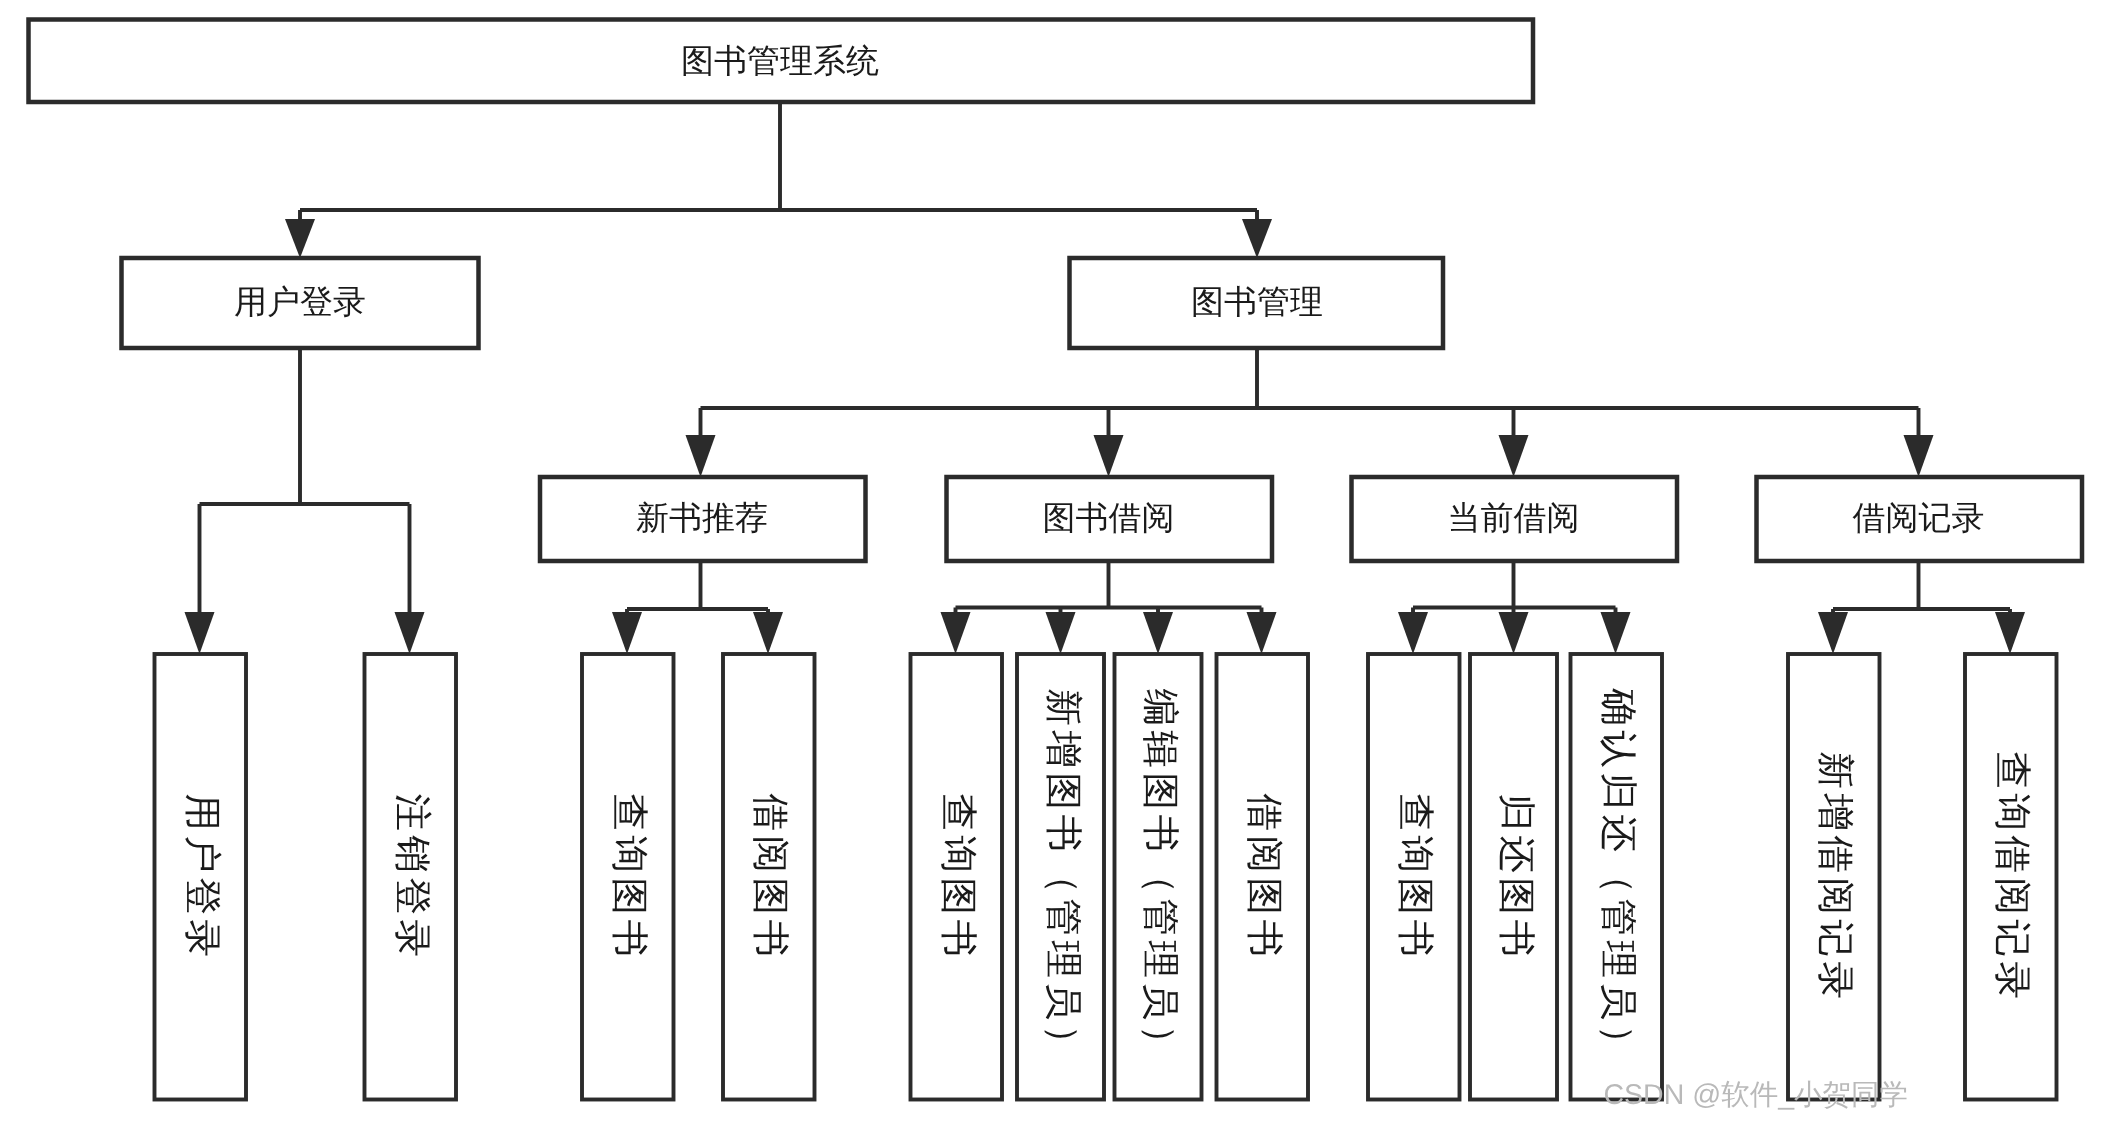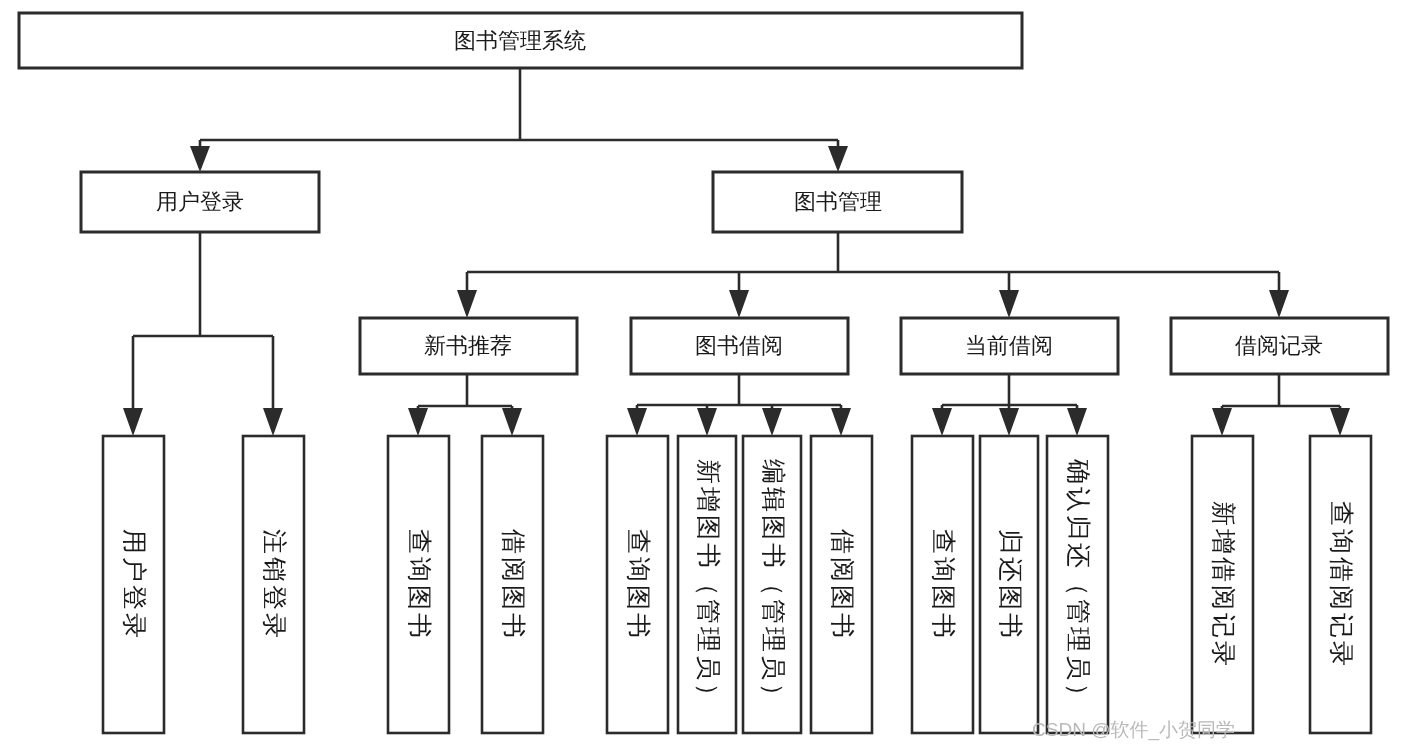--- a/index.html
+++ b/index.html
@@ -10,20 +10,21 @@
   body {
     width: 1405px;
     height: 747px;
     font-family: "Liberation Sans", "DejaVu Sans", sans-serif;
     overflow: hidden;
   }
   #diagram-root {
     position: relative;
     width: 1247px;
     height: 747px;
+    padding-left: 37px;
   }
   svg#flow {
     position: absolute;
     top: 0;
     left: 0;
     width: 1405px;
     height: 747px;
   }
   .node-rect {
     fill: #ffffff;

